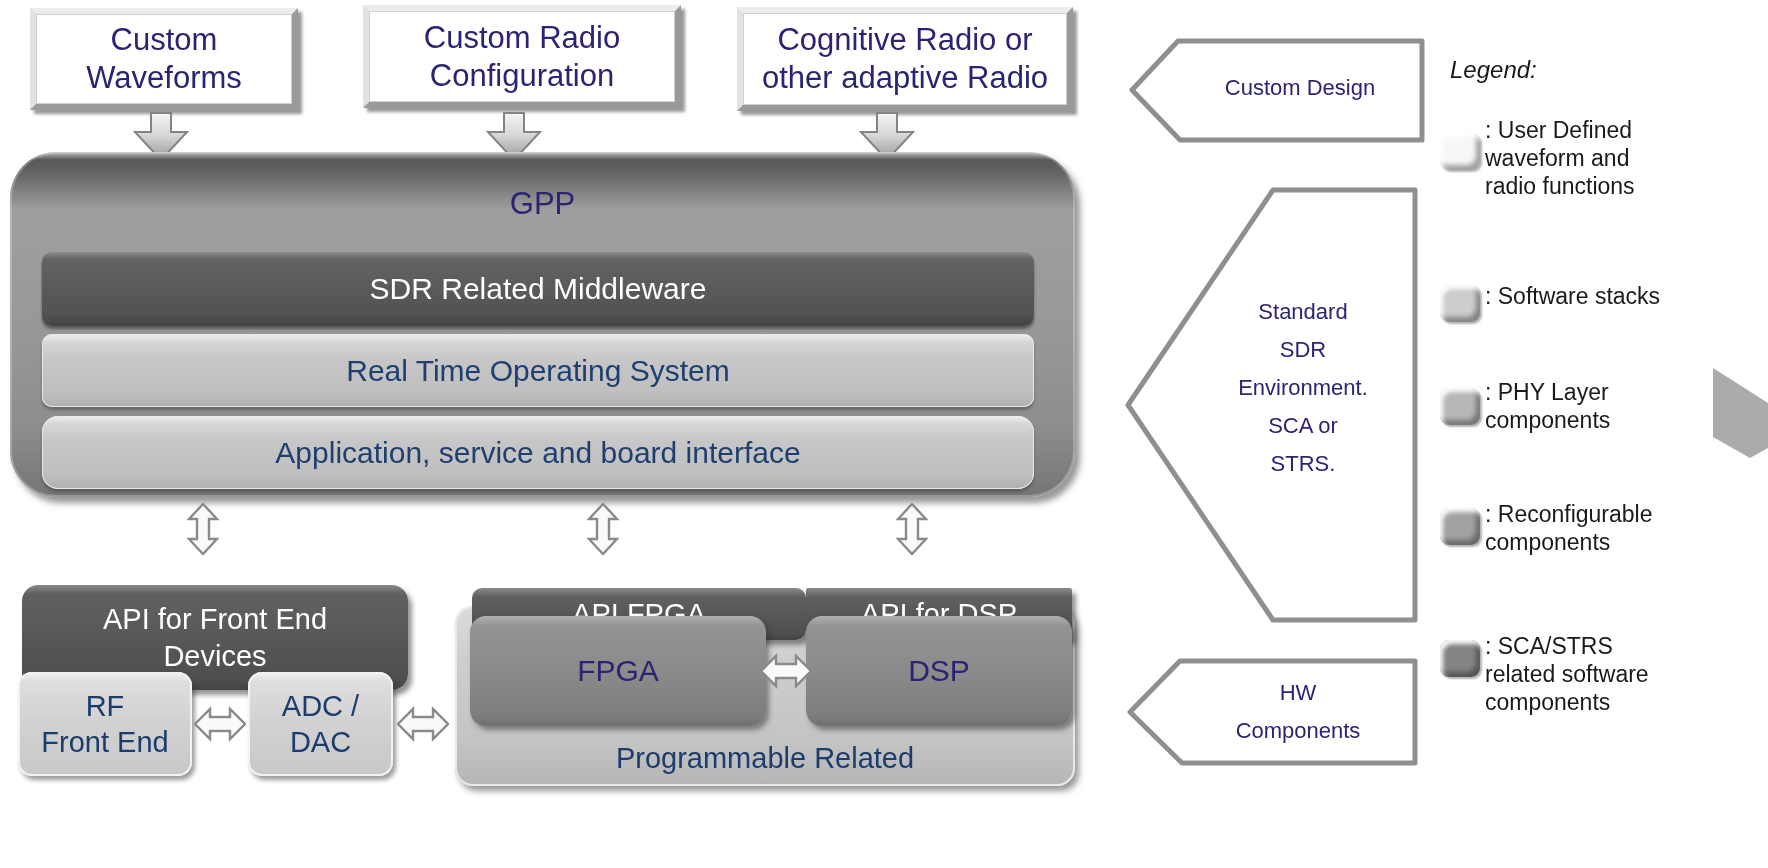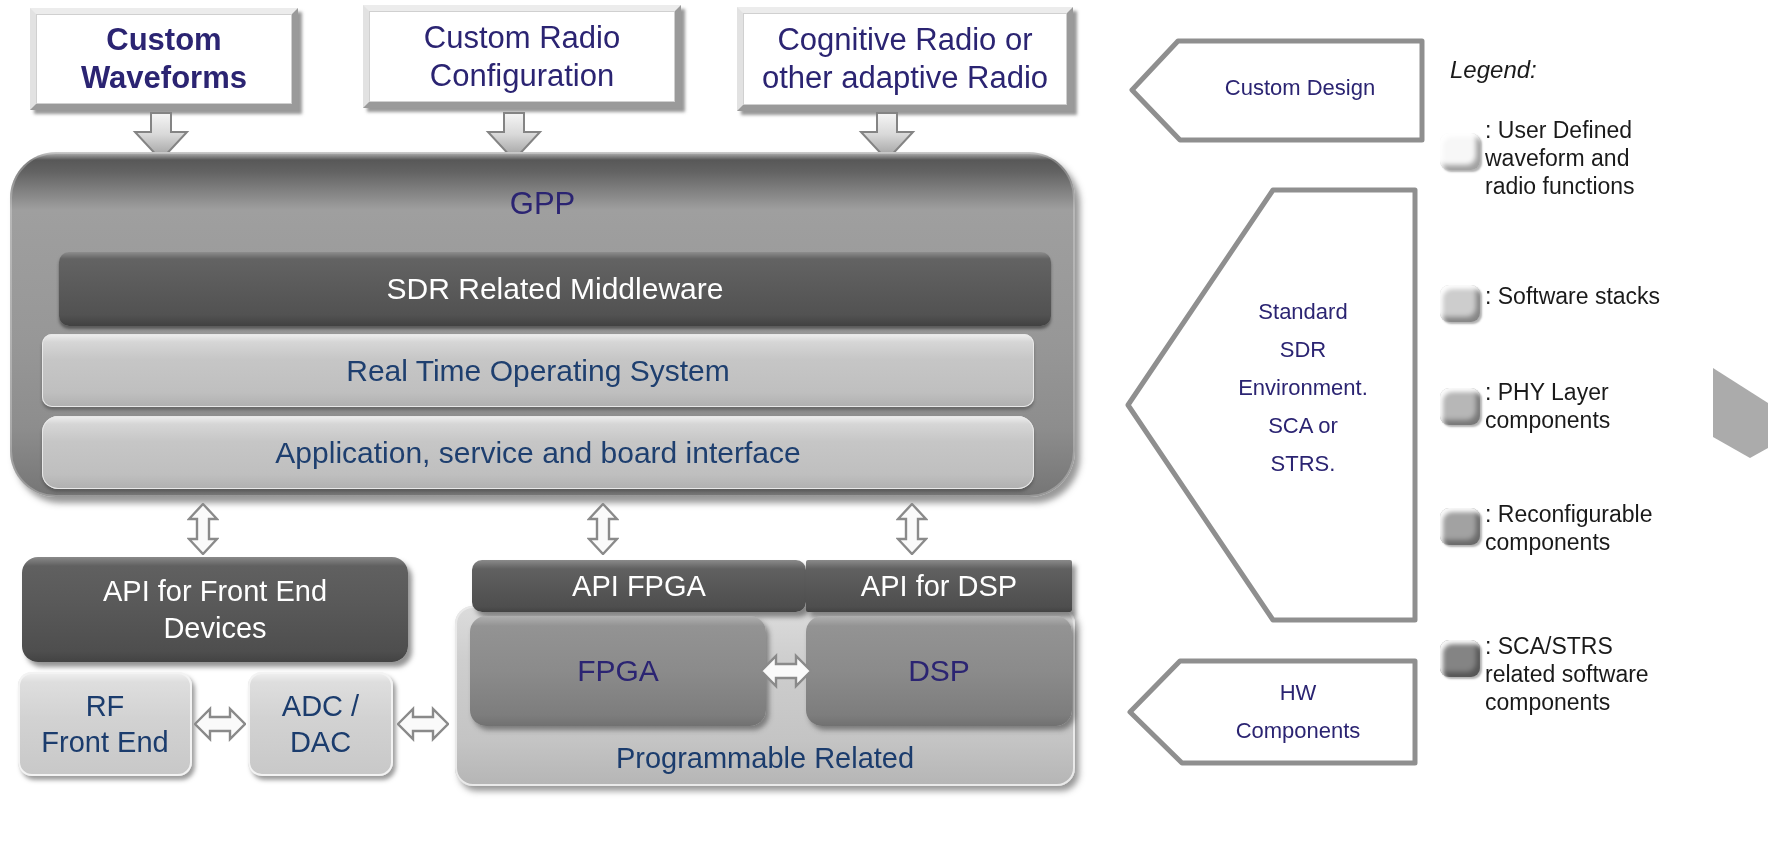--- a/index.html
+++ b/index.html
@@ -40,21 +40,21 @@
     background:linear-gradient(180deg,#efefef 0px,#d6d6d6 8px,#c6c6c6 35%,#bfbfbf 80%,#b0b0b0 100%);
     box-shadow:0 3px 3px rgba(60,60,60,.45), inset 0 0 0 1px #e8e8e8;
     color:#1e3f6f;
   }
 
   
   .dark-round{
     border-radius:16px;
     background:linear-gradient(180deg,#8a8a8a 0px,#606060 9px,#595959 45%,#4e4e4e 90%,#434343 100%);
     box-shadow:4px 5px 5px rgba(60,60,60,.55);
-    color:#ffffff;font-size:29px;line-height:37px;
+    color:#ffffff;font-size:29px;line-height:37px;margin-top:28px;
   }
   .light-round{
     border-radius:14px;
     background:linear-gradient(180deg,#f2f2f2 0px,#dedede 10px,#d2d2d2 45%,#c8c8c8 100%);
     box-shadow:3px 4px 4px rgba(60,60,60,.5), inset 0 0 0 2px #f3f3f3;
     color:#1b3c6d;font-size:29px;line-height:36px;
   }
   .mid-round{
     border-radius:16px;
     background:linear-gradient(180deg,#b0b0b0 0px,#939393 10px,#8b8b8b 50%,#7d7d7d 90%,#717171 100%);
@@ -99,41 +99,41 @@
       </symbol>
       <symbol id="v-double-arrow" viewBox="0 0 32 52">
         <polygon points="16,1 30,16 22,16 22,36 30,36 16,51 2,36 10,36 10,16 2,16" fill="#fafafa" stroke="#8a8a8a" stroke-width="2.4"></polygon>
       </symbol>
       <symbol id="h-double-arrow" viewBox="0 0 52 40">
         <polygon points="1,20 16,5 16,13 36,13 36,5 51,20 36,35 36,27 16,27 16,35" fill="#fafafa" stroke="#8a8a8a" stroke-width="2.4"></polygon>
       </symbol>
     </defs>
   </svg>
 
-  <div class="abs tbox center pre" style="left:30px;top:8px;width:256px;height:90px;font-weight:bold;">Custom
+  <div class="abs tbox center pre" style="left:30px;top:8px;width:256px;height:90px;">Custom
 Waveforms</div>
   <div class="abs tbox center pre" style="left:363px;top:5px;width:306px;height:91px;">Custom Radio
 Configuration</div>
   <div class="abs tbox center pre" style="left:737px;top:7px;width:324px;height:92px;">Cognitive Radio or
 other adaptive Radio</div>
 
   <svg class="abs" style="left:129px;top:112px;" width="64" height="50">
       <use href="#down-arrow"></use>
     </svg>
   <svg class="abs" style="left:482px;top:112px;" width="64" height="50">
       <use href="#down-arrow"></use>
     </svg>
   <svg class="abs" style="left:855px;top:112px;" width="64" height="50">
       <use href="#down-arrow"></use>
     </svg>
 
   <div class="abs gpp" style="left:10px;top:152px;width:1065px;height:345px;"></div>
   <div class="abs gpp-title center" style="left:10px;top:182px;width:1065px;height:44px;">GPP</div>
 
-  <div class="abs bar bar-dark center" style="left:42px;top:252px;width:992px;height:74px;margin-left:17px;">SDR Related Middleware</div>
+  <div class="abs bar bar-dark center" style="left:42px;top:252px;width:992px;height:74px;">SDR Related Middleware</div>
   <div class="abs bar bar-light center" style="left:42px;top:334px;width:992px;height:73px;">Real Time Operating System</div>
   <div class="abs bar bar-light center" style="left:42px;top:416px;width:992px;height:73px;border-radius:16px;">Application, service and board interface</div>
 
   <svg class="abs" style="left:187px;top:503px;" width="32" height="52">
       <use href="#v-double-arrow"></use>
     </svg>
   <svg class="abs" style="left:587px;top:503px;" width="32" height="52">
       <use href="#v-double-arrow"></use>
     </svg>
   <svg class="abs" style="left:896px;top:503px;" width="32" height="52">

